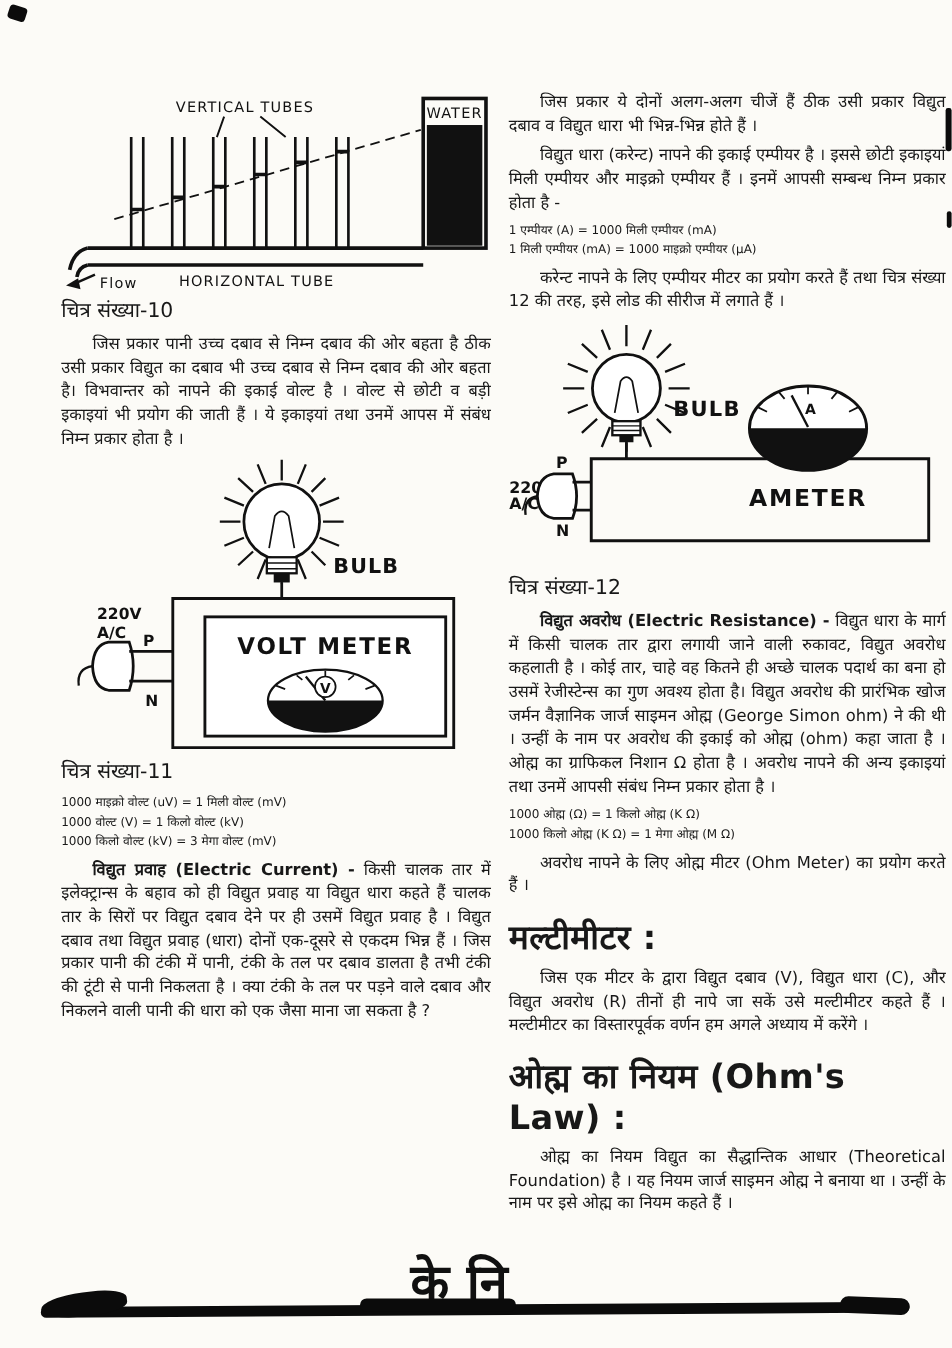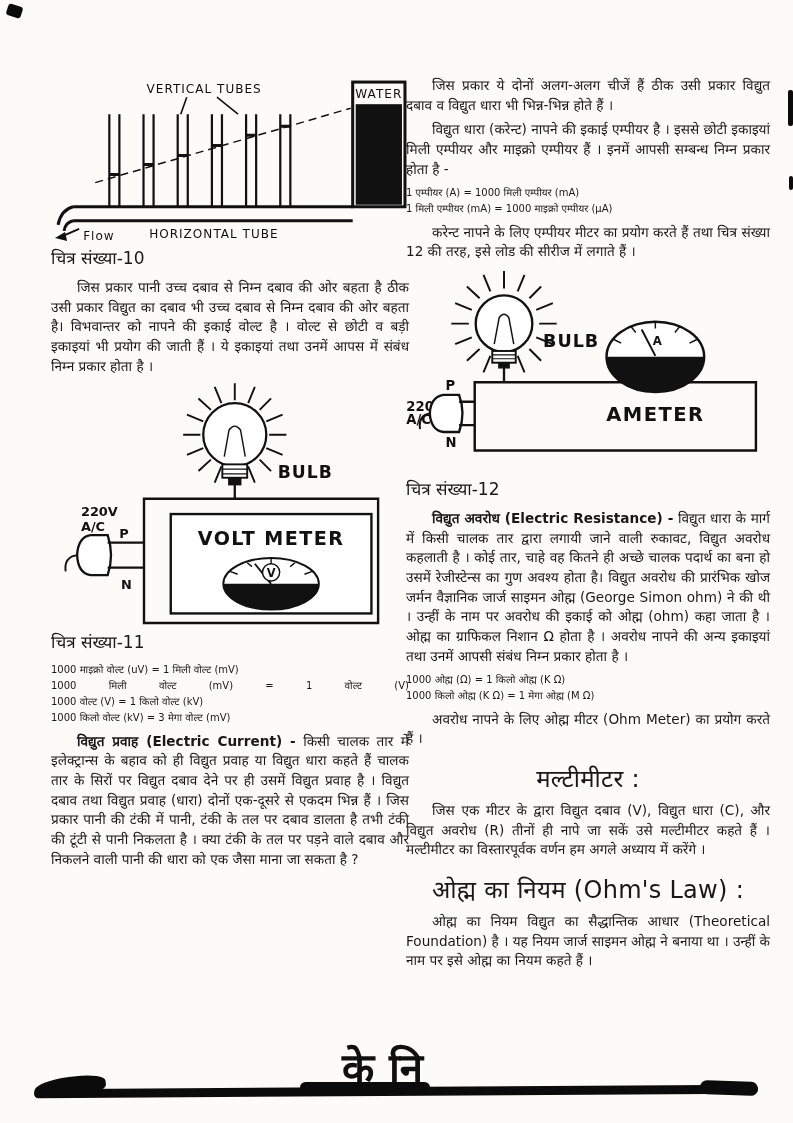--- a/index.html
+++ b/index.html
@@ -6,34 +6,34 @@
   html,body { width:793px; height:1123px; }
   body {
     position:relative;
     background:#fcfbf7;
     font-family:"DejaVu Sans", sans-serif;
     color:#181818;
     overflow:hidden;
   }
   .col { position:absolute; }
   .col-left  { left:36px;  top:78px; width:358px;margin-left:15px; }
-  .col-right { left:406px; top:76px; width:364px; }
+  .col-right { left:424px; top:76px; width:364px; }
 
   p.body { font-size:13.6px; line-height:1.45; text-align:justify; margin-bottom:5px; }
   .indent { text-indent:26px; }
   .lead { font-weight:bold; }
 
   .conv-line { font-size:10px; line-height:1.6; }
   .spread { text-align:justify; text-align-last:justify; }
   .conv-block { margin:4px 0 6px; }
 
   .fig { margin:0; }
   .fig-caption { font-size:17px; margin:3px 0 9px; }
 
-  .h-big { font-size:24px; font-weight:normal; margin:12px 0 7px; letter-spacing:.3px;text-align:center; }
+  .h-big { font-size:28px; font-weight:bold; margin:12px 0 7px; letter-spacing:.3px; }
 
   svg { display:block; }
   svg text { fill:#111; font-family:"DejaVu Sans", sans-serif; }
   .t-small { font-size:12px; letter-spacing:1px; }
   .t-plug  { font-size:13.5px; font-weight:bold; }
   .t-bulb  { font-size:18px; font-weight:bold; letter-spacing:1px; }
   .t-meterbox { font-size:20px; font-weight:bold; letter-spacing:1.5px; }
   .t-dial { font-size:12px; font-weight:bold; }
 
   .artifact { position:absolute; background:#0b0b0b; }
@@ -101,21 +101,20 @@
       <path d="M20 181Q6 183 8 198" fill="none" stroke="#111" stroke-width="2"></path>
       <path d="M52 168H90M52 194H90" stroke="#111" stroke-width="2.4"></path>
       <text x="64" y="163" class="t-plug">P</text>
       <text x="66" y="216" class="t-plug">N</text>
     </svg>
   </figure>
   <div class="fig-caption">चित्र संख्या-11</div>
 
   <div class="conv-block">
     <div class="conv-line">1000 माइक्रो वोल्ट (uV) = 1 मिली वोल्ट (mV)</div>
-    <div class="conv-line spread">1000 मिली वोल्ट (mV) = 1 वोल्ट (V)</div>
     <div class="conv-line">1000 वोल्ट (V) = 1 किलो वोल्ट (kV)</div>
     <div class="conv-line">1000 किलो वोल्ट (kV) = 3 मेगा वोल्ट (mV)</div>
   </div>
 
 
   <p class="body indent"><span class="lead">विद्युत प्रवाह (Electric Current) -</span> <span>किसी चालक तार में इलेक्ट्रान्स के बहाव को ही विद्युत प्रवाह या विद्युत धारा कहते हैं चालक तार के सिरों पर विद्युत दबाव देने पर ही उसमें विद्युत प्रवाह है । विद्युत दबाव तथा विद्युत प्रवाह (धारा) दोनों एक-दूसरे से एकदम भिन्न हैं । जिस प्रकार पानी की टंकी में पानी, टंकी के तल पर दबाव डालता है तभी टंकी की टूंटी से पानी निकलता है । क्या टंकी के तल पर पड़ने वाले दबाव और निकलने वाली पानी की धारा को एक जैसा माना जा सकता है ?</span></p>
 
 </div>
 
 <div class="col col-right">

